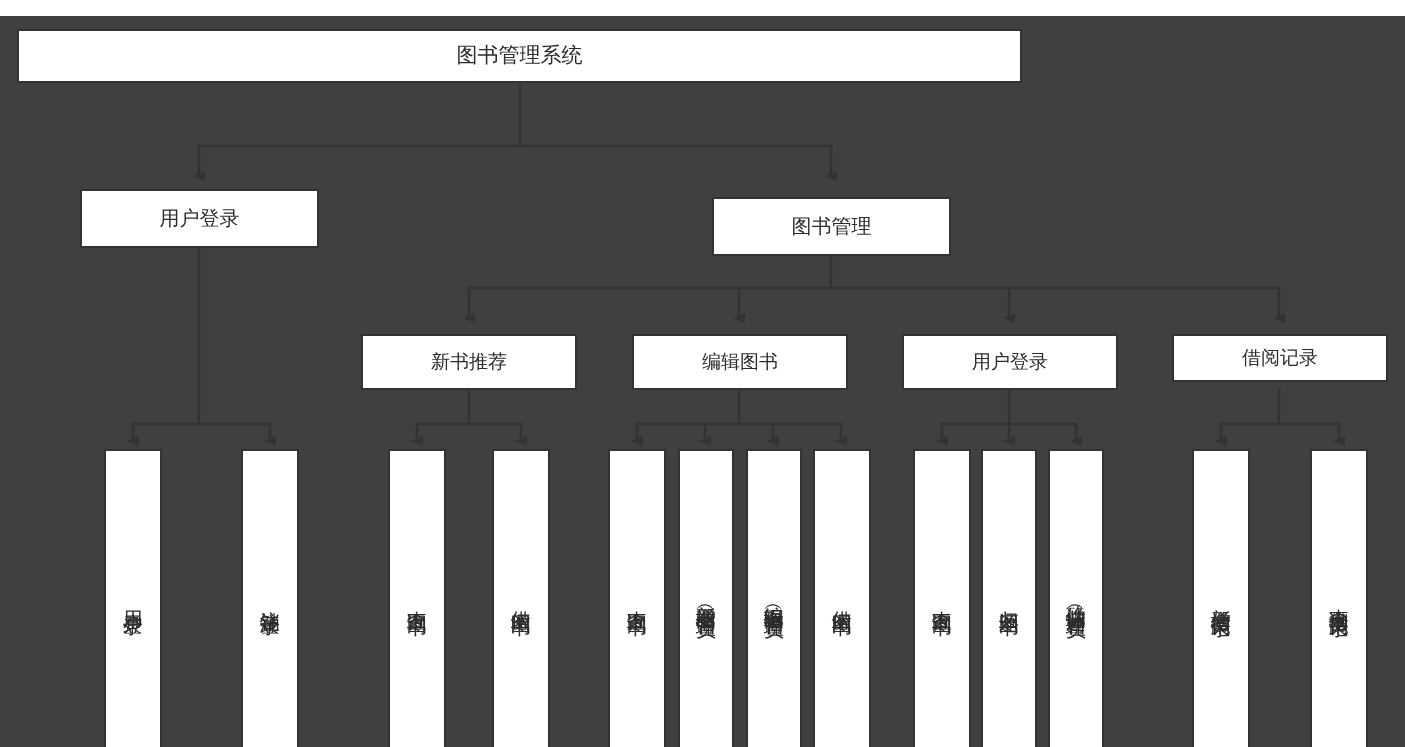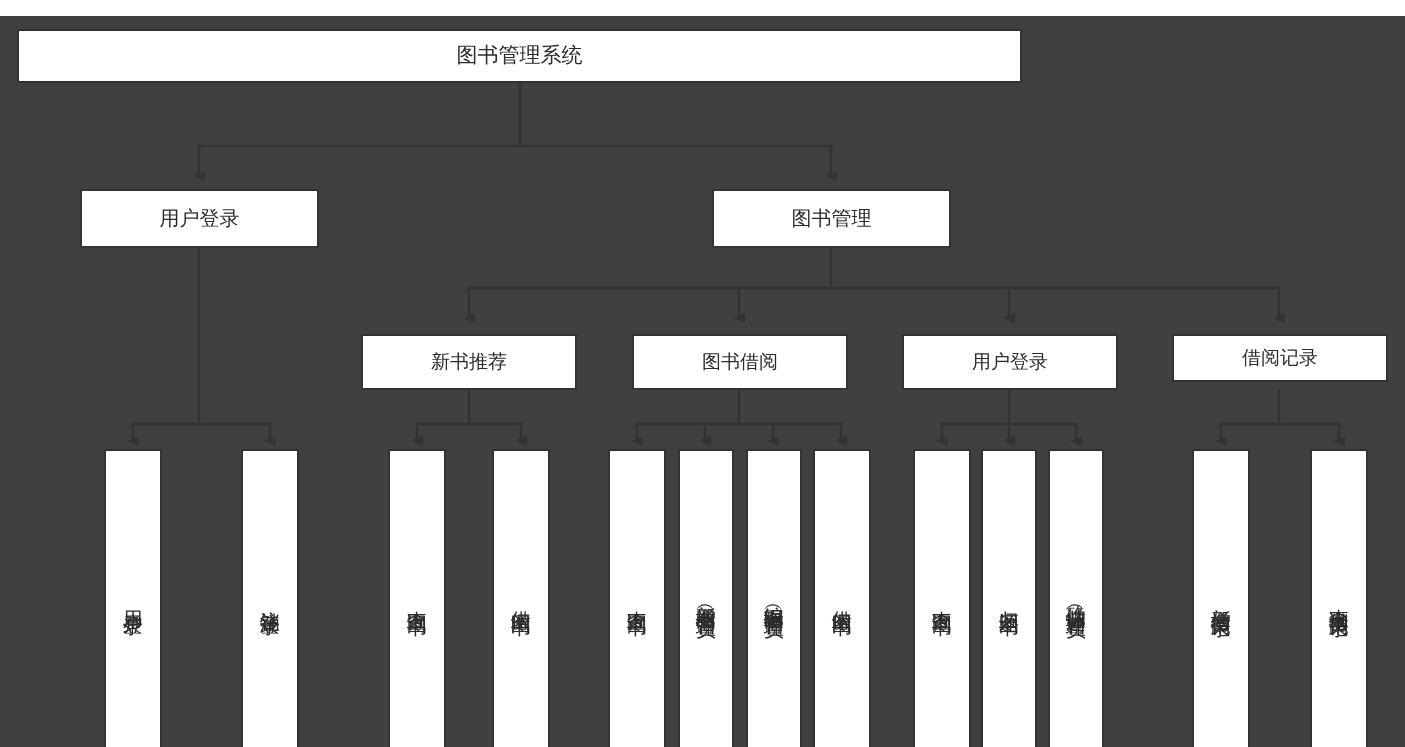--- a/index.html
+++ b/index.html
@@ -135,30 +135,30 @@
   </svg>
 
   <div class="node level-0" style="left:17px; top:13px; width:1005px; height:54px;">
     <span class="node-label">图书管理系统</span>
   </div>
 
   <div class="node level-1" style="left:80px; top:173px; width:239px; height:59px;">
     <span class="node-label">用户登录</span>
   </div>
 
-  <div class="node level-1" style="left:712px; top:173px; width:239px; height:59px;">
+  <div class="node level-1" style="left:712px; top:181px; width:239px; height:59px;">
     <span class="node-label">图书管理</span>
   </div>
 
   <div class="node level-2" style="left:361px; top:318px; width:216px; height:56px;">
     <span class="node-label">新书推荐</span>
   </div>
 
   <div class="node level-2" style="left:632px; top:318px; width:216px; height:56px;">
-    <span class="node-label">图书借阅</span>
+    <span class="node-label">编辑图书</span>
   </div>
 
   <div class="node level-2" style="left:902px; top:318px; width:216px; height:56px;">
     <span class="node-label">用户登录</span>
   </div>
 
   <div class="node level-2" style="left:1172px; top:318px; width:216px; height:48px;">
     <span class="node-label">借阅记录</span>
   </div>
 

